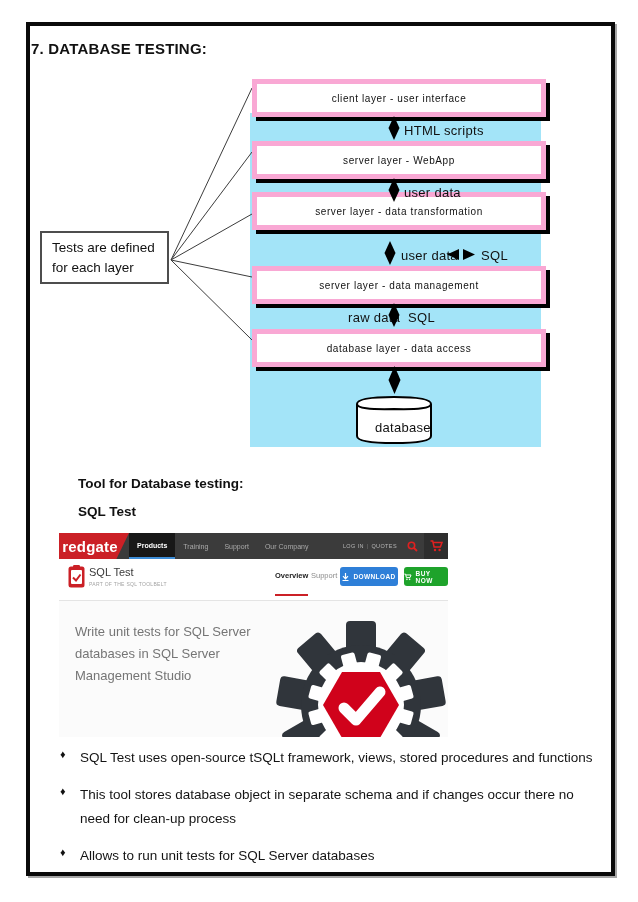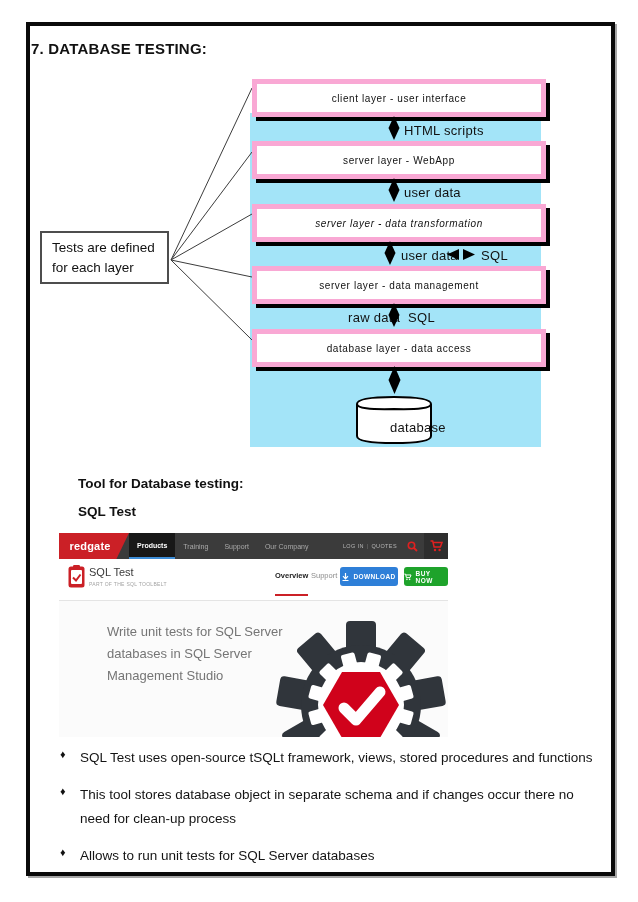--- a/index.html
+++ b/index.html
@@ -9,39 +9,39 @@
   
   .blue-bg{position:absolute;left:250px;top:113px;width:291px;height:334px;}
   .layer-box{position:absolute;left:252px;width:284px;height:28px;background:#fff;border:5px solid #f9a8d4;box-shadow:4px 4px 0 #000;display:flex;align-items:center;justify-content:center;font-size:10px;letter-spacing:.6px;color:#111;}
   .dlabel{position:absolute;font-size:13px;letter-spacing:.3px;color:#111;white-space:nowrap;}
   .vdiamond{position:absolute;width:12px;height:24px;}
   .note-box{position:absolute;left:40px;top:231px;width:115px;height:44px;border:2px solid #4d4d4d;background:#fff;padding:5px 0 0 10px;font-size:13.5px;color:#111;line-height:1.5;}
   .sub-head{position:absolute;font-weight:bold;font-size:13.5px;color:#111;}
   
   .shot{position:absolute;left:59px;top:533px;width:389px;height:204px;}
   .navbar{position:absolute;left:0;top:0;width:100%;height:26px;background:#3b3b3b;display:flex;align-items:stretch;}
-  .logo{width:62px;background:#cb2026;color:#fff;display:flex;align-items:center;justify-content:center;font-size:11px;font-weight:bold;letter-spacing:.2px;clip-path:polygon(0 0,100% 0,82% 100%,0 100%);padding-right:8px;}
+  .logo{width:62px;background:#cb2026;color:#fff;display:flex;align-items:center;justify-content:center;font-size:15px;font-weight:bold;letter-spacing:.2px;clip-path:polygon(0 0,100% 0,82% 100%,0 100%);padding-right:8px;}
   .nav-item{display:flex;align-items:center;padding:0 8px;font-size:7px;color:#a9a9a9;}
   .nav-item.active{background:#181818;color:#fff;font-weight:bold;border-bottom:2px solid #3e8ed8;}
   .nav-right{margin-left:auto;display:flex;align-items:center;}
   .nav-mini{font-size:5.5px;color:#b5b5b5;letter-spacing:.4px;padding:0 3px;}
   .nav-sep{font-size:5.5px;color:#777;}
   .nav-iconbtn{width:24px;height:100%;display:flex;align-items:center;justify-content:center;}
   .nav-iconbtn.cart{background:#2e2e2e;}
   .subbar{position:absolute;left:0;top:26px;width:100%;height:41px;background:#fff;border-bottom:1px solid #e4e4e4;}
   .prod-title{position:absolute;left:30px;top:7px;font-size:11px;color:#3a3a3a;font-weight:500;}
   .prod-sub{position:absolute;left:30px;top:22px;font-size:5px;color:#a3a3a3;letter-spacing:.3px;}
   .tab{position:absolute;top:12px;font-size:7.5px;}
   .tab.overview{left:216px;color:#222;font-weight:bold;border-bottom:2px solid #cb2026;padding-bottom:14px;}
   .tab.support{left:252px;color:#8d8d8d;}
   .btn{position:absolute;top:8px;height:19px;border-radius:3px;color:#fff;font-size:6.5px;font-weight:bold;display:flex;align-items:center;justify-content:center;gap:4px;letter-spacing:.4px;}
   .btn.download{left:281px;width:58px;background:#2e7fd8;}
   .btn.buy{left:345px;width:44px;background:#1ea32b;}
   .shot-body{position:absolute;left:0;top:68px;width:100%;height:136px;background:#fbfbfb;overflow:hidden;}
-  .tagline{position:absolute;left:16px;top:20px;width:200px;font-size:13px;line-height:22px;color:#757575;margin-left:32px;}
+  .tagline{position:absolute;left:16px;top:20px;width:200px;font-size:13px;line-height:22px;color:#757575;}
   
   .bullets{position:absolute;left:60px;top:746px;width:540px;display:flex;flex-direction:column;gap:13px;}
   .bullet-row{display:flex;align-items:flex-start;}
   .bullet-glyph{font-size:11px;color:#111;width:20px;flex:0 0 20px;padding-top:2px;}
   .bullet-text{font-size:13.5px;color:#141414;line-height:24px;}
   svg{display:block;}
 </style>
 </head>
 <body>
 
@@ -65,21 +65,21 @@
   <div class="note-box">
     <span>Tests are defined for each layer</span>
   </div>
 
   <div class="layer-box" style="top:79px;">
     <span>client layer - user interface</span>
   </div>
   <div class="layer-box" style="top:141px;">
     <span>server layer - WebApp</span>
   </div>
-  <div class="layer-box" style="top:204px;font-style:italic;">
+  <div class="layer-box" style="top:192px;">
     <span>server layer - data transformation</span>
   </div>
   <div class="layer-box" style="top:266px;">
     <span>server layer - data management</span>
   </div>
   <div class="layer-box" style="top:329px;">
     <span>database layer - data access</span>
   </div>
 
   <svg class="vdiamond" style="left:388px;top:116px;" width="12" height="24" viewBox="0 0 12 24">
@@ -109,21 +109,21 @@
   <div class="dlabel" style="left:408px;top:310px;">SQL</div>
 
   <svg class="vdiamond" style="left:388px;top:366px;width:13px;height:28px;" width="13" height="28" viewBox="0 0 13 28">
       <polygon points="6.5,0 12.5,14 6.5,28 0.5,14" fill="#000"></polygon>
     </svg>
 
   <svg style="position:absolute;left:354px;top:394px;" width="80" height="52" viewBox="0 0 80 52">
     <path d="M3 10 L3 42 Q3 49 40 49 Q77 49 77 42 L77 10" fill="#fff" stroke="#000" stroke-width="2"></path>
     <path d="M3 10 Q3 3 40 3 Q77 3 77 10 Q77 16 40 15 Q3 16 3 10 Z" fill="#fff" stroke="#000" stroke-width="2"></path>
   </svg>
-  <div class="dlabel" style="left:390px;top:420px;text-align:center;">database</div>
+  <div class="dlabel" style="left:375px;top:420px;text-align:center;">database</div>
 
   <div class="sub-head" style="left:78px;top:476px;">Tool for Database testing:</div>
   <div class="sub-head" style="left:78px;top:504px;">SQL Test</div>
 
   <div class="shot">
     <div class="navbar">
       <div class="logo">redgate</div>
       <div class="nav-item active">Products</div>
       <div class="nav-item">Training</div>
       <div class="nav-item">Support</div>

